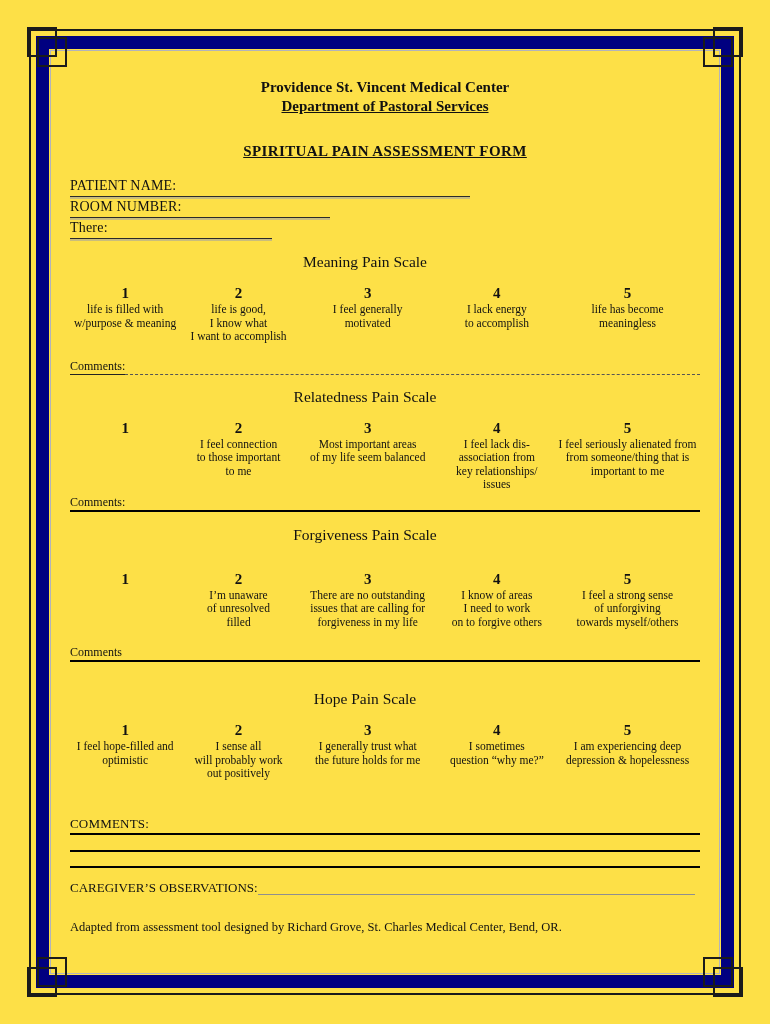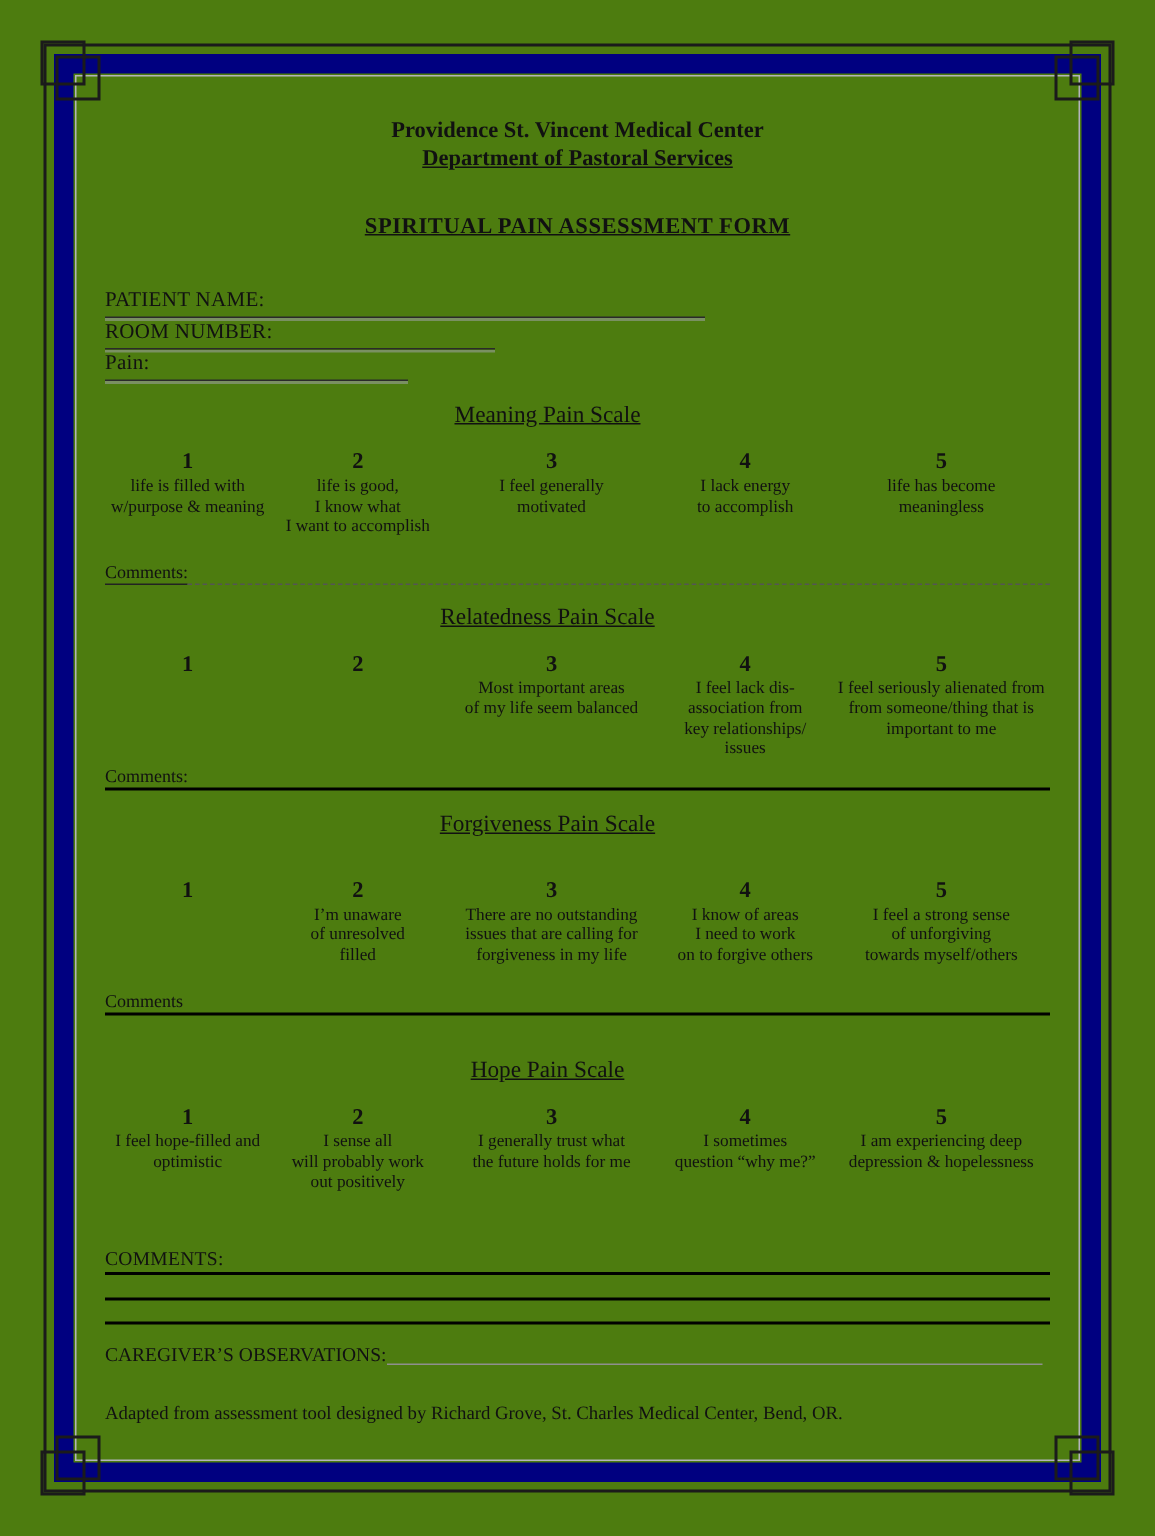--- a/index.html
+++ b/index.html
@@ -1,17 +1,17 @@
 <!DOCTYPE html>
 <html><head>
 <meta charset="utf-8">
 <style>
   html,body{margin:0;padding:0;background:#ffffff;}
   .page{
-    position:relative;width:770px;height:1024px;background:#4d7c0f;
+    position:relative;width:770px;height:1024px;background:#fde047;
     font-family:"Liberation Serif","DejaVu Serif",serif;color:#111;
     overflow:hidden;
   }
   
   .frame{position:absolute;pointer-events:none;}
   .frame-outer{left:29px;top:29px;right:29px;bottom:29px;border:2px solid #1b1b1b;}
   .frame-blue{left:36px;top:36px;right:36px;bottom:36px;border:13px solid #000080;}
   .frame-gray{left:50px;top:50px;right:50px;bottom:50px;border:1px solid #b3b3bb;}
   .csq{position:absolute;width:26px;height:26px;border:2.5px solid #1b1b1b;background:transparent;pointer-events:none;}
   .csq.tl1{left:27px;top:27px;} .csq.tl2{left:37px;top:37px;}
@@ -20,32 +20,32 @@
   .csq.br1{right:27px;bottom:27px;} .csq.br2{right:37px;bottom:37px;}
 
   
   .content{position:absolute;left:70px;right:70px;top:52px;bottom:54px;}
   .org{ text-align:center;margin-top:26px;font-weight:bold;font-size:15px;line-height:19px;}
   .org-line2{text-decoration:underline;}
   .form-title{
     text-align:center;font-weight:bold;font-size:15px;line-height:19px;
     letter-spacing:.4px;margin-top:26px;text-decoration:underline;
   }
-  .fields{margin-top:32px;}
+  .fields{margin-top:17px;}
   .field-row{
     font-size:14px;line-height:15px;height:18px;
     border-bottom:1.6px solid #2a2a2a;box-shadow:0 2px 0 rgba(160,160,168,.55);
     margin-bottom:2px;
   }
   .field-row .field-label{letter-spacing:.2px;}
   .w-patient{width:400px;} .w-room{width:260px;} .w-date{width:202px;}
 
   .scale-title{
     display:block;text-align:center;font-size:15.5px;line-height:19px;
-    font-weight:normal;margin:0 40px 0 0;text-decoration:underline;
+    font-weight:normal;margin:0 40px 0 0;
   }
   .scale-grid{
     display:grid;grid-template-columns:17.5% 18.5% 22.5% 18.5% 23%;
     margin-top:13px;
   }
   .scale-col{text-align:center;}
   .scale-col .num{font-weight:bold;font-size:15px;line-height:18px;}
   .scale-col .desc{font-size:11.5px;line-height:13.5px;white-space:pre-line;margin-top:1px;}
 
   .comments-row{display:flex;align-items:flex-end;font-size:12px;line-height:14px;}
@@ -107,21 +107,21 @@
     <div class="fields">
       <div class="field-row w-patient">
         <span class="field-label">PATIENT NAME:</span>
         <span class="field-line"></span>
       </div>
       <div class="field-row w-room">
         <span class="field-label">ROOM NUMBER:</span>
         <span class="field-line"></span>
       </div>
       <div class="field-row w-date">
-        <span class="field-label">Pain:</span>
+        <span class="field-label">There:</span>
         <span class="field-line"></span>
       </div>
     </div>
 
     <section class="sec-meaning">
       <span class="scale-title">Meaning Pain Scale</span>
       <div class="scale-grid">
           <div class="scale-col">
             <div class="num">1</div>
             <div class="desc">life is filled with
@@ -156,20 +156,23 @@
     </section>
 
     <section class="sec-relatedness">
       <span class="scale-title">Relatedness Pain Scale</span>
       <div class="scale-grid">
           <div class="scale-col">
             <div class="num">1</div>
           </div>
           <div class="scale-col">
             <div class="num">2</div>
+            <div class="desc">I feel connection
+to those important
+to me</div>
           </div>
           <div class="scale-col">
             <div class="num">3</div>
             <div class="desc">Most important areas
 of my life seem balanced</div>
           </div>
           <div class="scale-col">
             <div class="num">4</div>
             <div class="desc">I feel lack dis-
 association from

